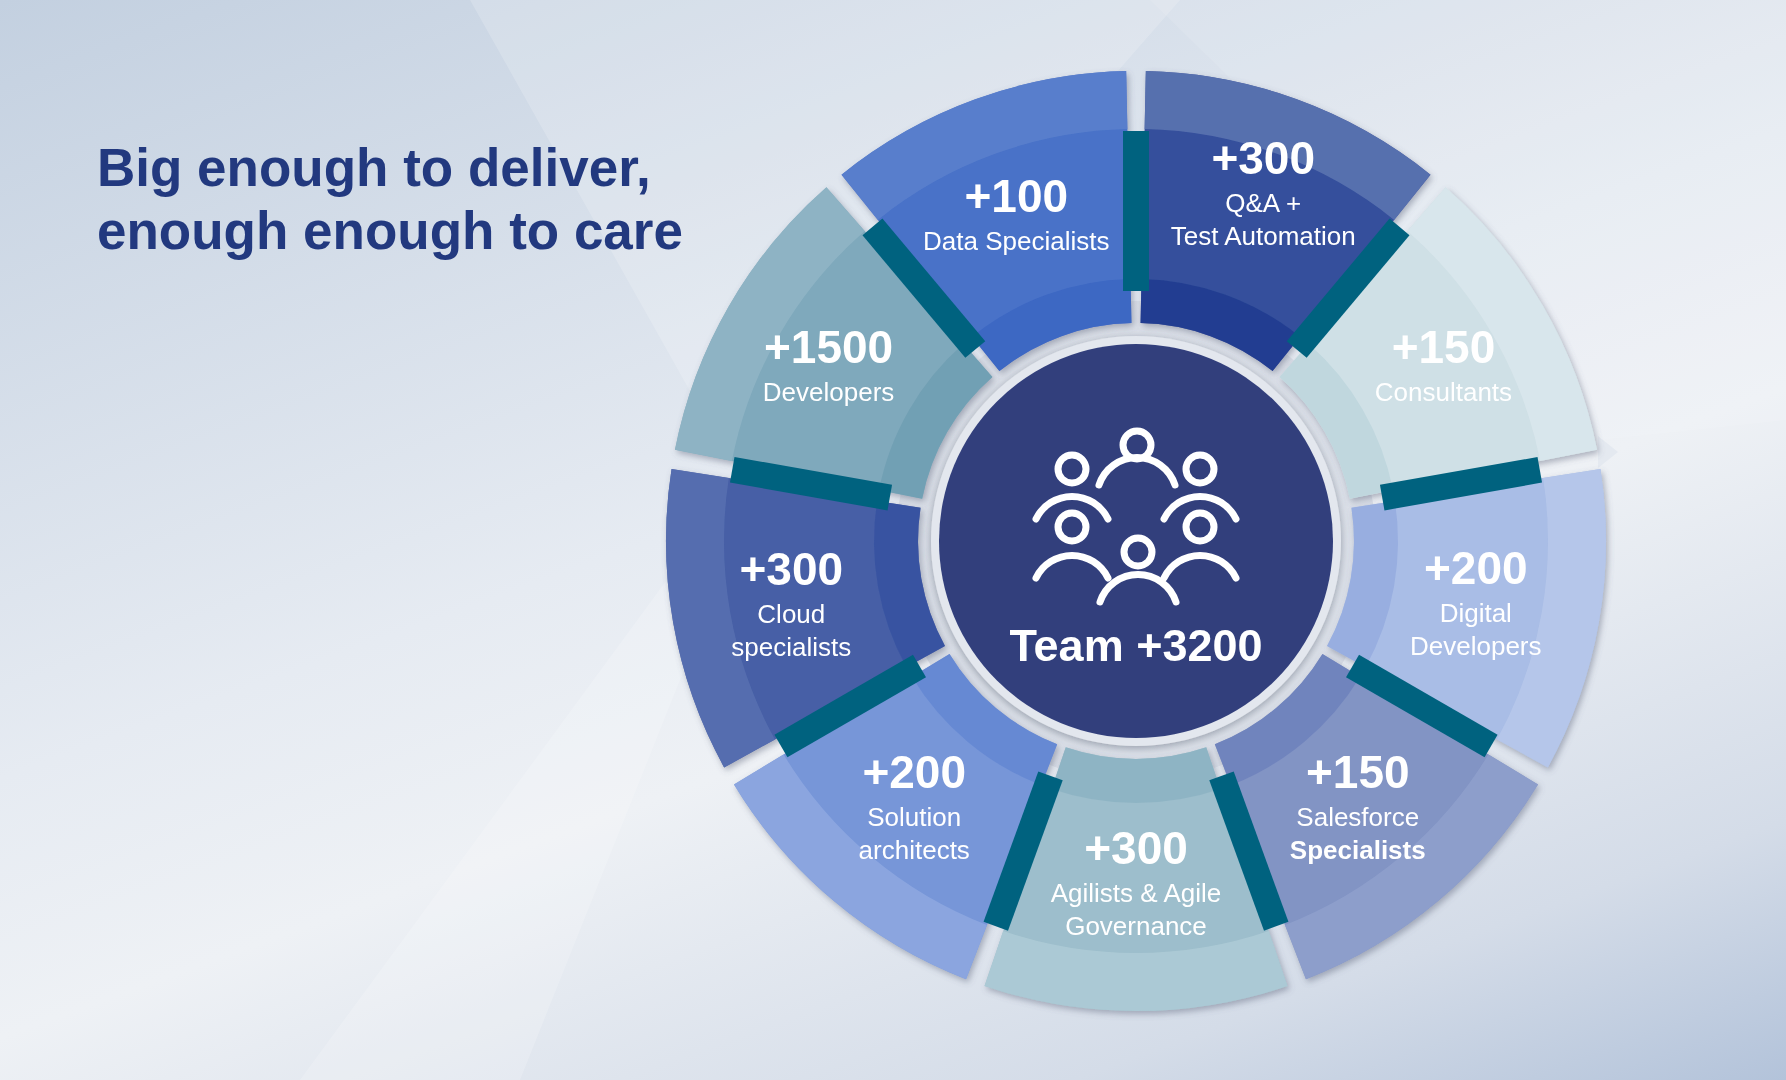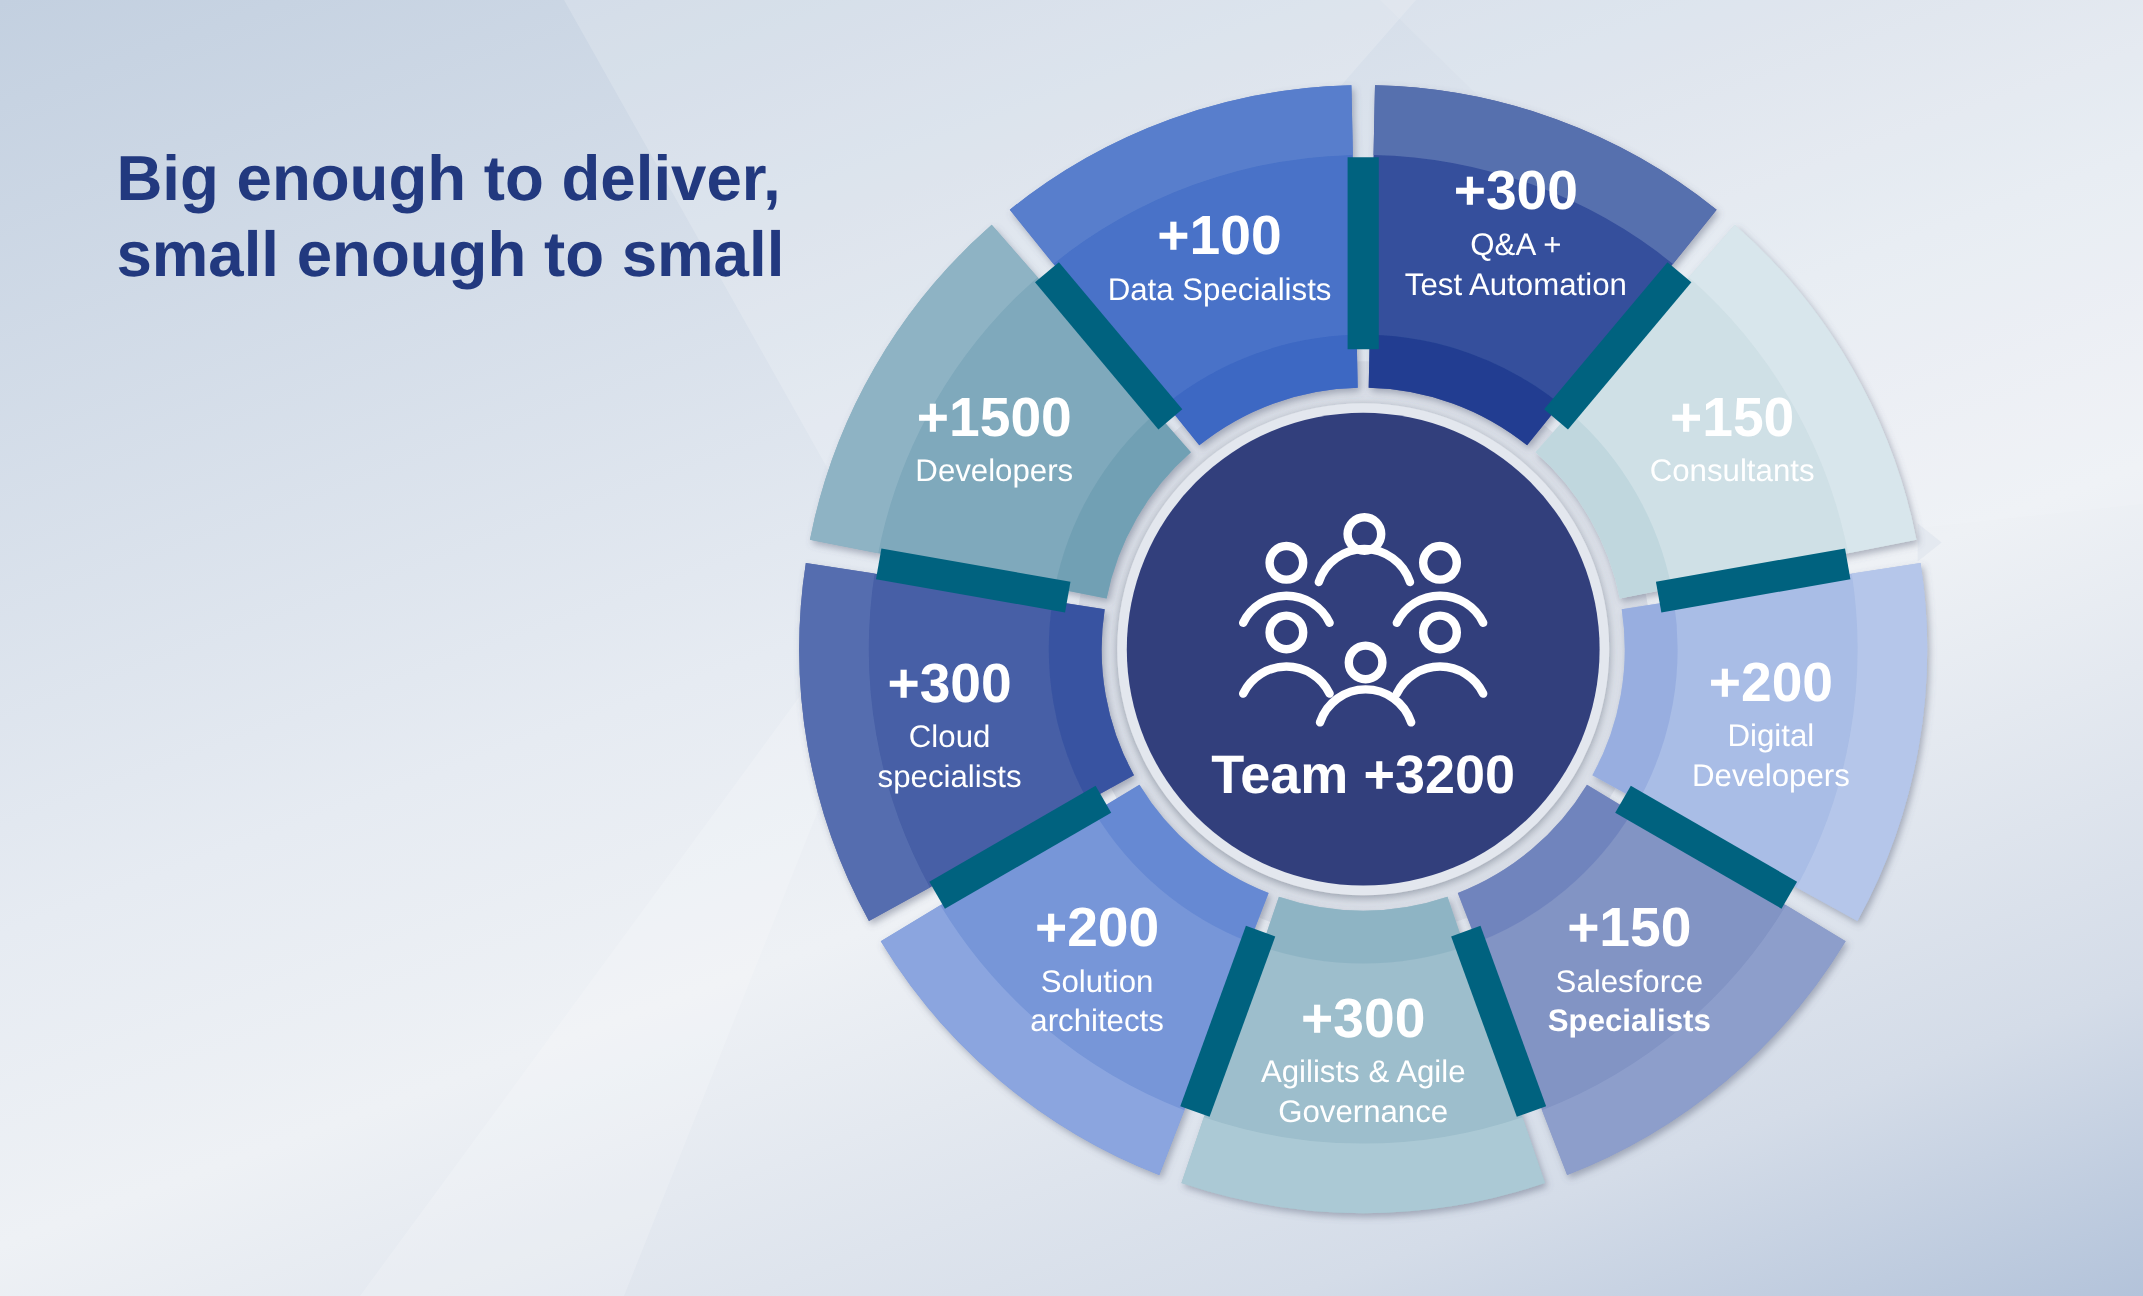--- a/index.html
+++ b/index.html
@@ -5,42 +5,42 @@
   html, body { margin: 0; padding: 0; }
   body {
     width: 1786px; height: 1080px; overflow: hidden; position: relative;
     font-family: "Liberation Sans", sans-serif;
     background: linear-gradient(160deg, #c3d0e0 0%, #e6ebf2 45%, #eef1f5 60%, #d4dce8 85%, #b3c3da 100%);
   }
   .bg-band {
     position: absolute; inset: 0; pointer-events: none;
   }
   .headline {
-    position: absolute; left: 97px; top: 118px;
+    position: absolute; left: 97px; top: 136px;
     color: #22397f; font-weight: bold; font-size: 53px; line-height: 63px;
     margin: 0; letter-spacing: 0px;
   }
   .headline span { display: block; }
   svg.wheel { position: absolute; left: 0; top: 0; }
   .seg-num { font-family: "Liberation Sans", sans-serif; font-weight: bold; fill: #ffffff; }
   .seg-lbl { font-family: "Liberation Sans", sans-serif; fill: #ffffff; }
   .seg-lbl-bold { font-family: "Liberation Sans", sans-serif; font-weight: bold; fill: #ffffff; }
   .center-title { font-family: "Liberation Sans", sans-serif; font-weight: bold; fill: #ffffff; }
 </style>
 </head>
 <body>
 
 <svg class="bg-band" width="1786" height="1080" viewBox="0 0 1786 1080">
   <polygon points="470,0 1180,0 760,480 520,1080 300,1080 740,480" fill="#ffffff" opacity="0.18"></polygon>
   <polygon points="1150,0 1786,0 1786,420 1600,440" fill="#ffffff" opacity="0.10"></polygon>
 </svg>
 
 <h1 class="headline">
   <span>Big enough to deliver,</span>
-  <span>small enough to small</span>
+  <span>enough enough to care</span>
 </h1>
 
 <svg class="wheel" id="wheel" width="1786" height="1080" viewBox="0 0 1786 1080">
   <defs>
     <filter id="segShadow" x="-20%" y="-20%" width="140%" height="140%">
       <feDropShadow dx="2" dy="3" stdDeviation="3" flood-color="#5a6478" flood-opacity="0.45"></feDropShadow>
     </filter>
     <filter id="discShadow" x="-20%" y="-20%" width="140%" height="140%">
       <feDropShadow dx="0" dy="2" stdDeviation="4" flood-color="#4a5468" flood-opacity="0.5"></feDropShadow>
     </filter>

